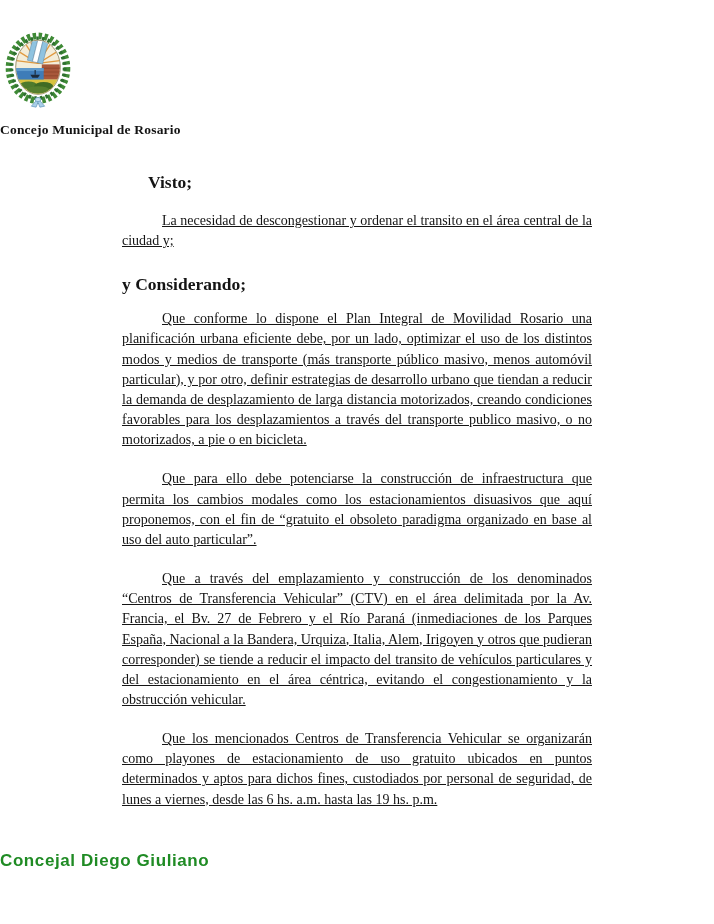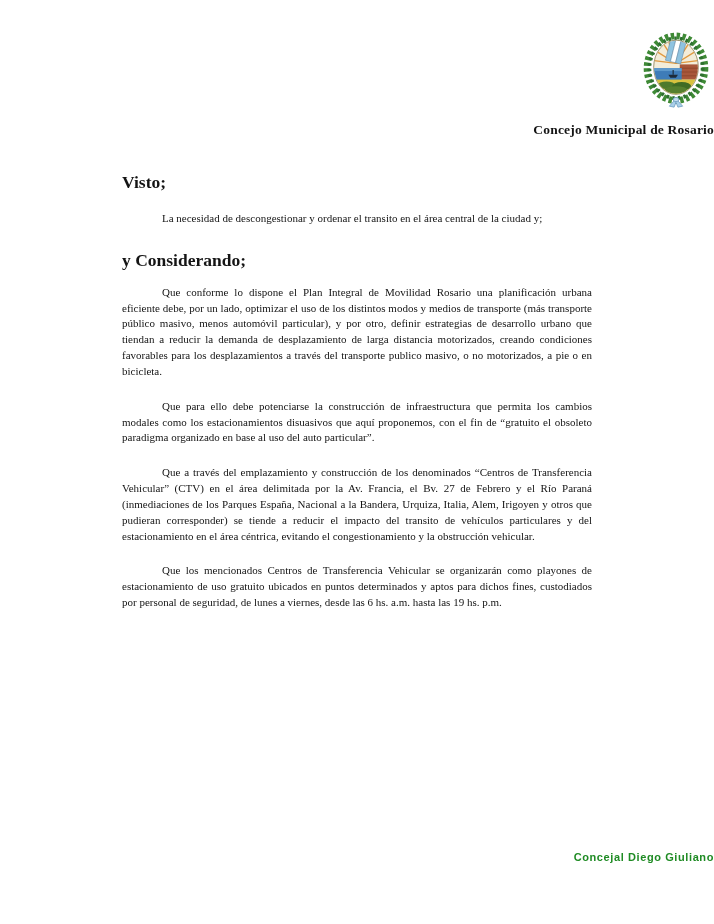--- a/index.html
+++ b/index.html
@@ -6,21 +6,21 @@
   .page {
     position: relative;
     width: 714px;
     height: 924px;
     background: #ffffff;
     font-family: "Liberation Serif", serif;
     color: #141414;
     overflow: hidden;
   }
   .header {
-    text-align: right;
+    text-align: left;
     padding-top: 32px;
   }
   .emblem {
     display: inline-block;
     width: 76px;
     height: 80px;
     line-height: 0;
   }
   .org-name {
     margin-top: 6px;
@@ -30,38 +30,39 @@
   }
   .content {
     margin-left: 122px;
     width: 470px;
   }
   .section-heading {
     font-size: 17.5px;
     font-weight: bold;
     margin: 0;
   }
-  .heading-visto { margin-top: 34px; }
+  .heading-visto { margin-top: 34px; margin-left: 26px; }
   .heading-considerando { margin-top: 4px; margin-bottom: 14px; }
   .content p {
-    font-size: 11px;
+    font-size: 14px;
     line-height: 1.44;
     text-align: justify;
     text-indent: 40px;
     margin: 0 0 19px 0;
+    text-decoration: underline;
   }
   .content p.visto-p { margin-top: 18px; margin-bottom: 23px; }
   .footer {
     position: absolute;
     left: 0;
     top: 851px;
     width: 100%;
-    text-align: right;
+    text-align: left;
     font-family: "Liberation Sans", sans-serif;
-    font-size: 11px;
+    font-size: 17px;
     font-weight: bold;
     letter-spacing: 0.6px;
     color: #1f8b24;
   }
 </style>
 </head>
 <body>
 
 <div class="page">
 

